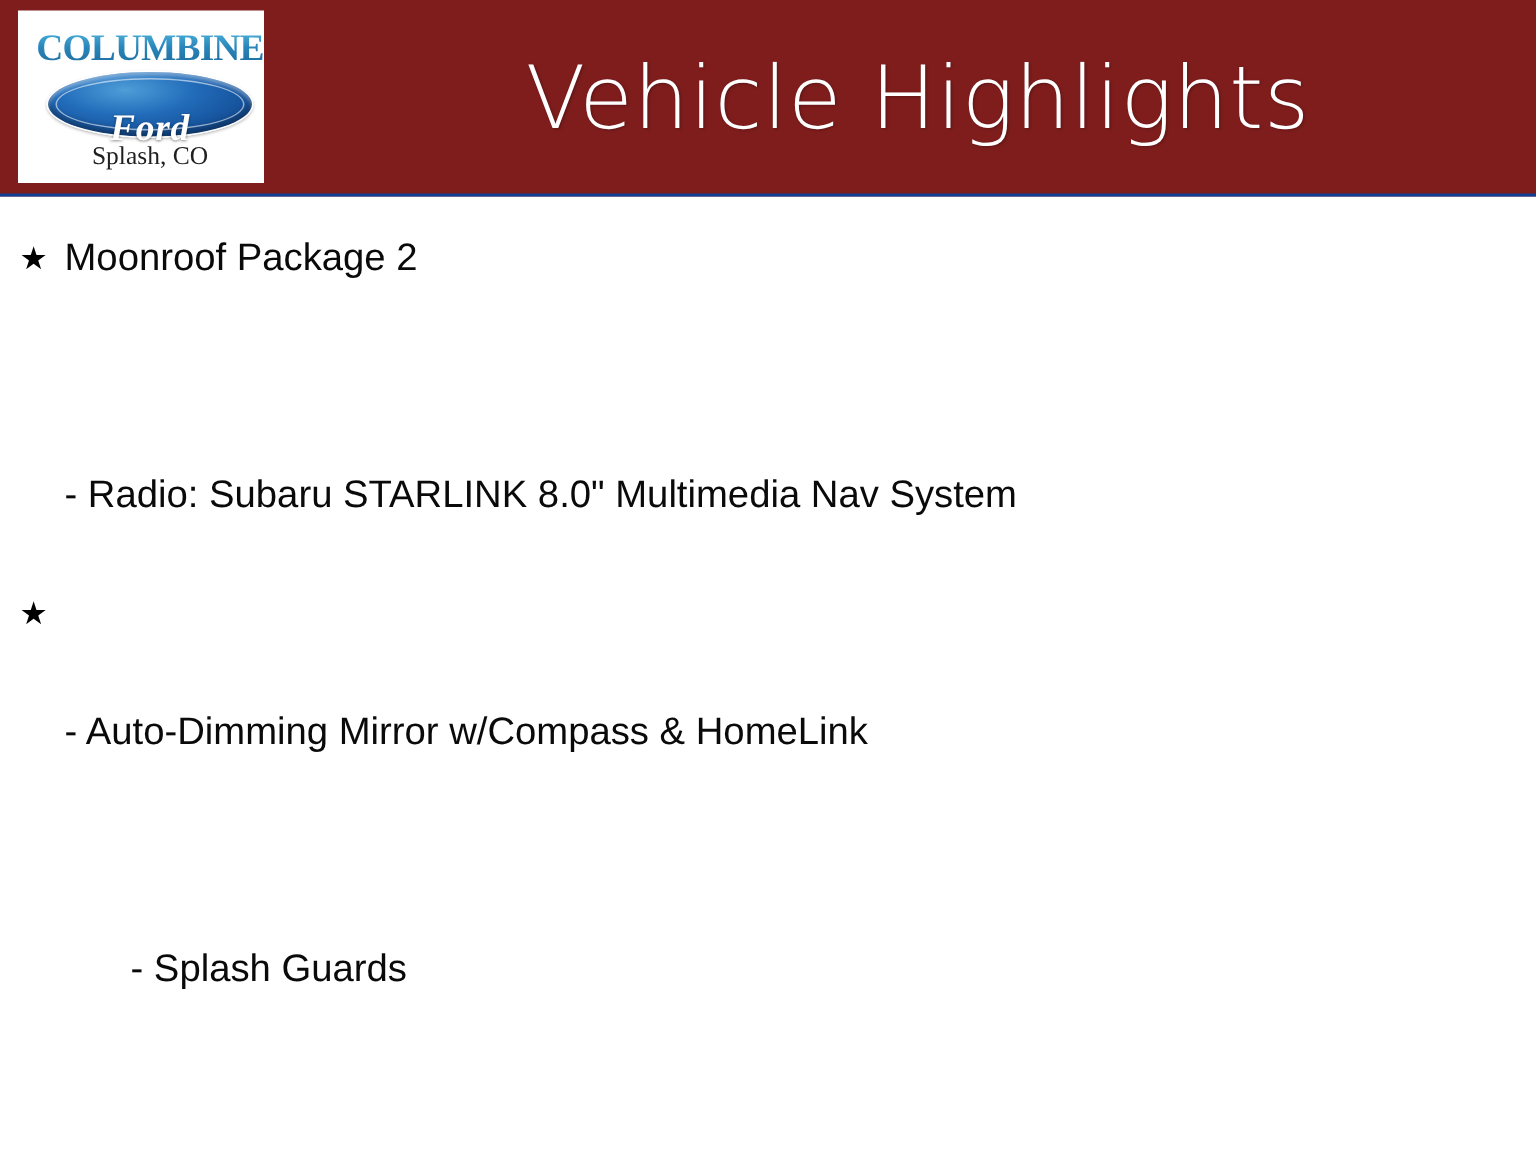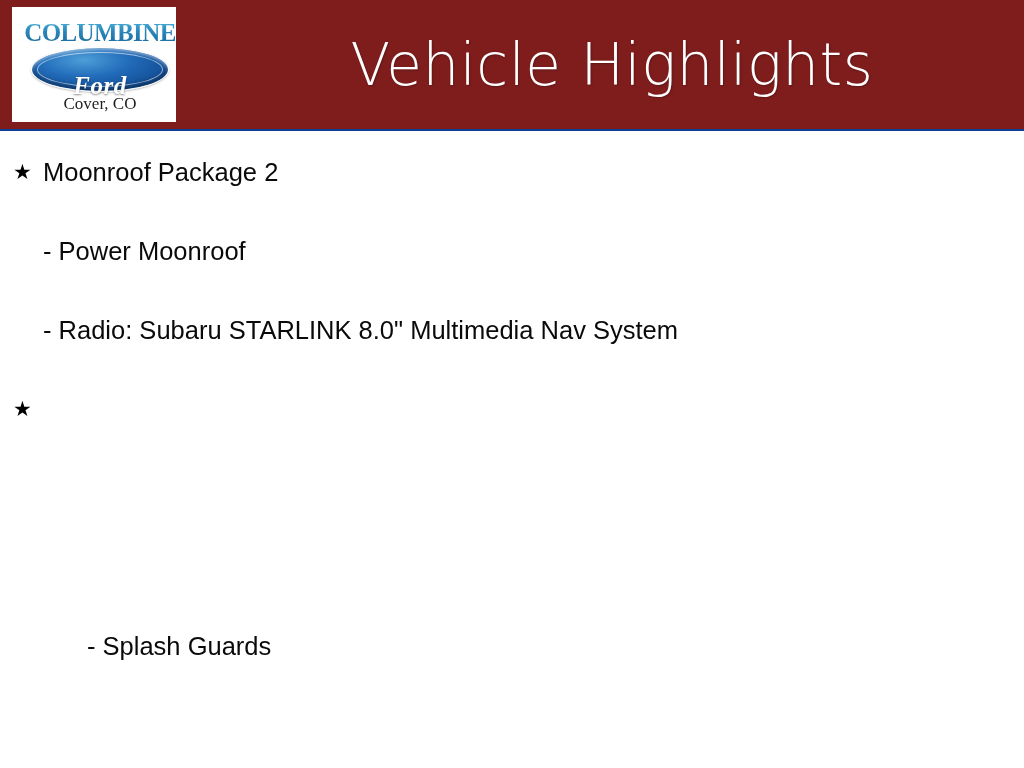--- a/index.html
+++ b/index.html
@@ -201,36 +201,36 @@
   <div id="header-band">
     <div id="header-title">Vehicle Highlights</div>
   </div>
 
   <div id="logo-box">
     <div id="logo-inner">
       <div id="logo-wordmark">COLUMBINE</div>
       <div id="logo-oval">
         <div id="logo-ford">Ford</div>
       </div>
-      <div id="logo-city">Cover, CO</div>
+      <div id="logo-city">Splash, CO</div>
     </div>
   </div>
 
   <div id="content">
       <div class="line level-0" style="top: 2px;">
         <span class="bullet-star">★</span>
         <span class="line-text">Moonroof Package 2</span>
       </div>
-      <div class="line level-1" style="top: 81px;">
-        <span class="line-text">- Power Moonroof</span>
-      </div>
       <div class="line level-1" style="top: 160px;">
         <span class="line-text">- Radio: Subaru STARLINK 8.0" Multimedia Nav System</span>
       </div>
       <div class="line level-0" style="top: 239px;">
         <span class="bullet-star">★</span>
       </div>
+      <div class="line level-1" style="top: 318px;">
+        <span class="line-text">- Auto-Dimming Mirror w/Compass &amp; HomeLink</span>
+      </div>
       <div class="line level-1" style="top: 476px; margin-left: 44px;">
         <span class="line-text">- Splash Guards</span>
       </div>
     </div>
 
 </div>
 
 </body></html>

